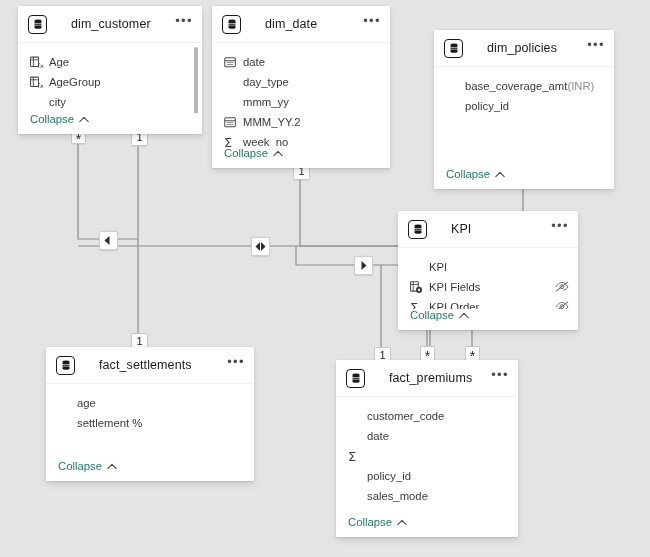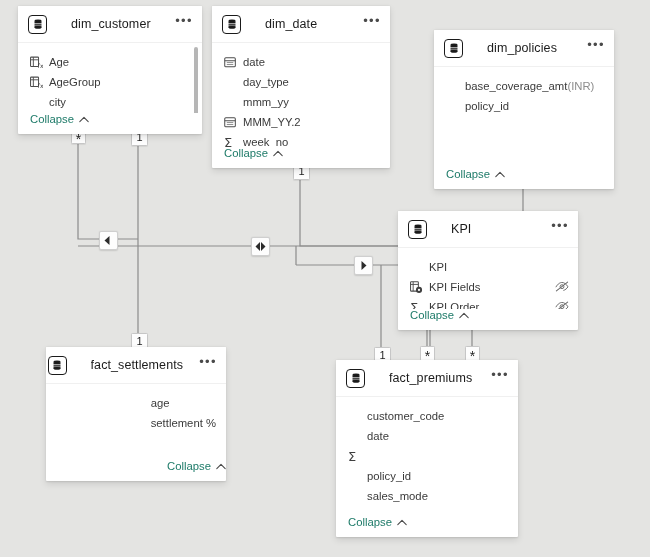--- a/index.html
+++ b/index.html
@@ -425,21 +425,21 @@
         </div>
         <div class="collapse-row">
           <span class="collapse-link">Collapse</span>
           <span class="chev">
             <svg width="10" height="7" viewBox="0 0 10 7">
         <path d="M0.8 5.6 L5 1.4 L9.2 5.6" fill="none" stroke="#4a4a4a" stroke-width="1.1" stroke-linecap="round" stroke-linejoin="round"></path>
       </svg>
           </span>
         </div>
       </div>
-      <div class="card" style="left: 46px; top: 347px; width: 180px; height: 134px; align-items: flex-end;">
+      <div class="card" style="left: 46px; top: 347px; width: 208px; height: 134px;">
         <div class="card-header">
           <span class="tbl-icon">
             <svg width="10" height="11" viewBox="0 0 10 11">
         <ellipse cx="5" cy="1.8" rx="3.5" ry="1.3" fill="#1a1a1a"></ellipse>
         <rect x="1.5" y="2.2" width="7" height="2.2" fill="#1a1a1a"></rect>
         <rect x="1.5" y="5.2" width="7" height="1.4" fill="#1a1a1a"></rect>
         <ellipse cx="5" cy="8.4" rx="3.5" ry="1.3" fill="#1a1a1a"></ellipse>
         <rect x="1.5" y="7.2" width="7" height="1.3" fill="#1a1a1a"></rect>
       </svg>
           </span>

